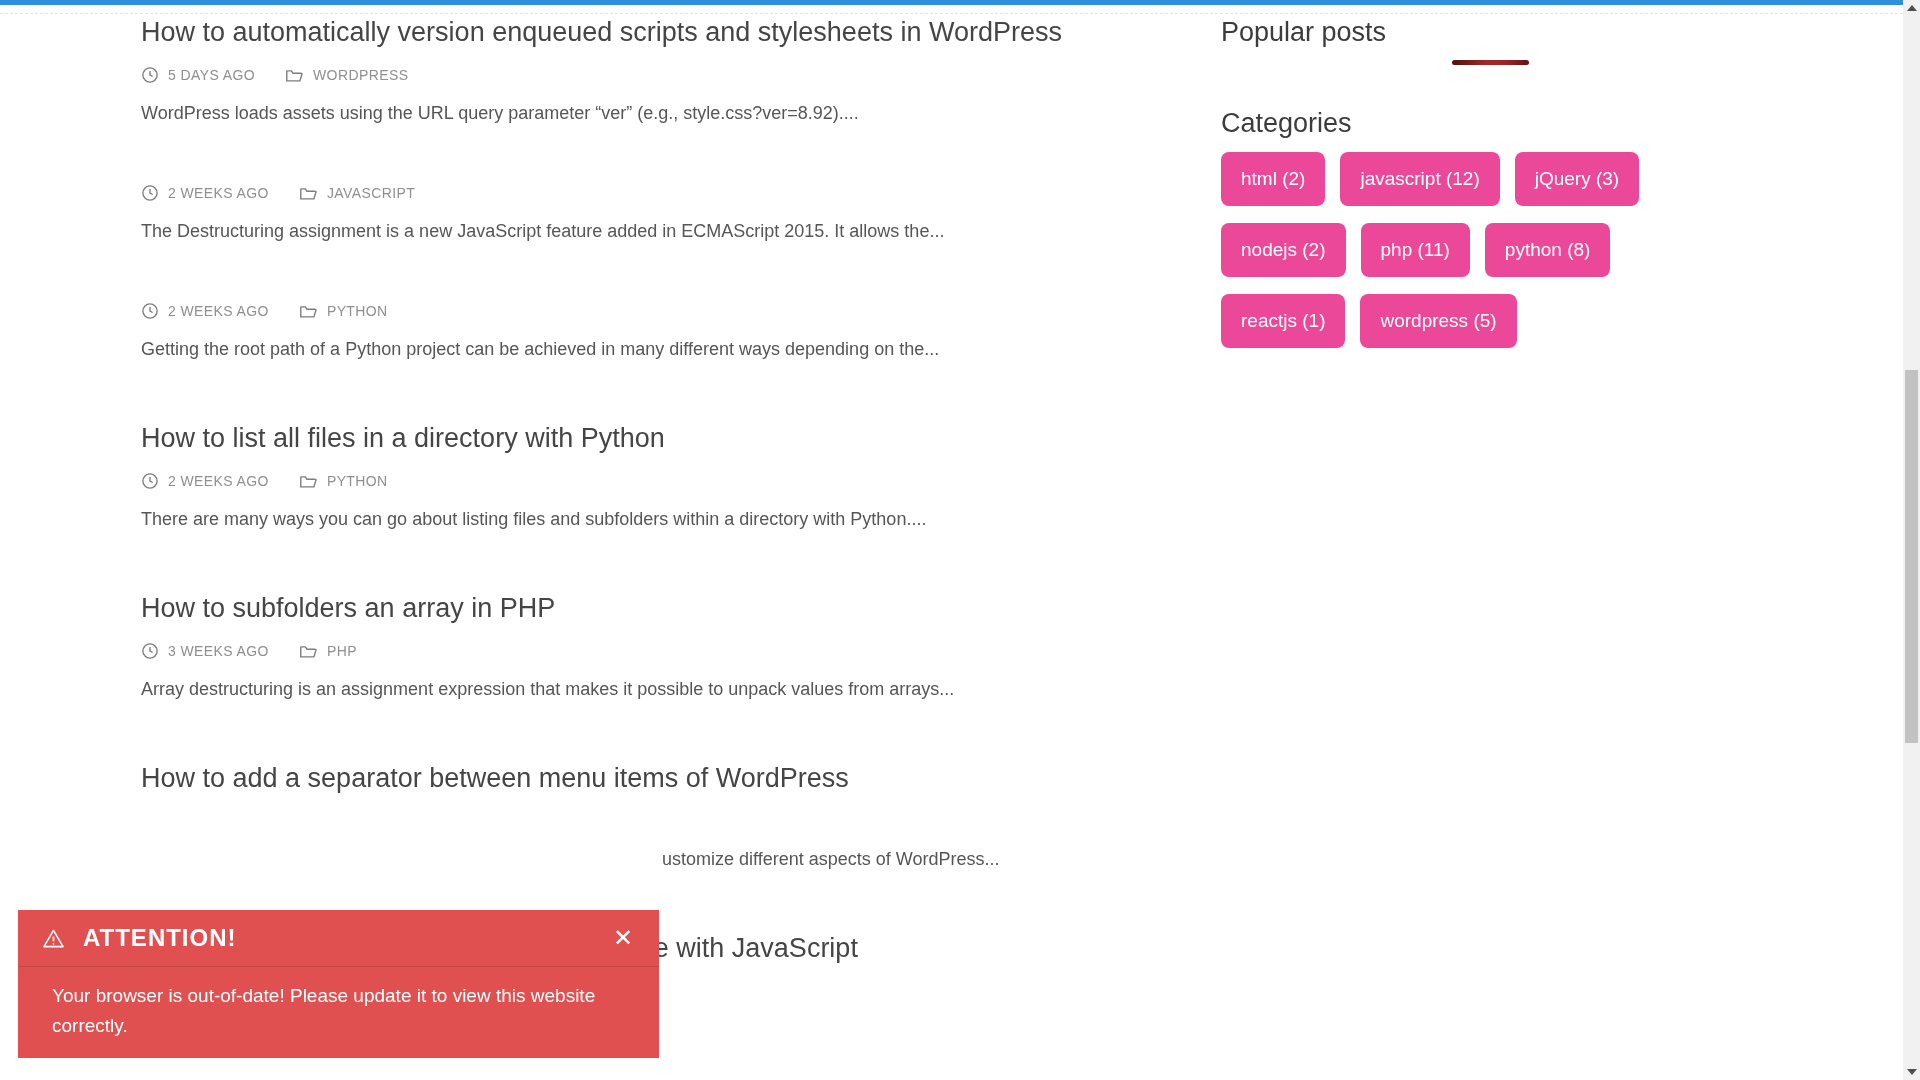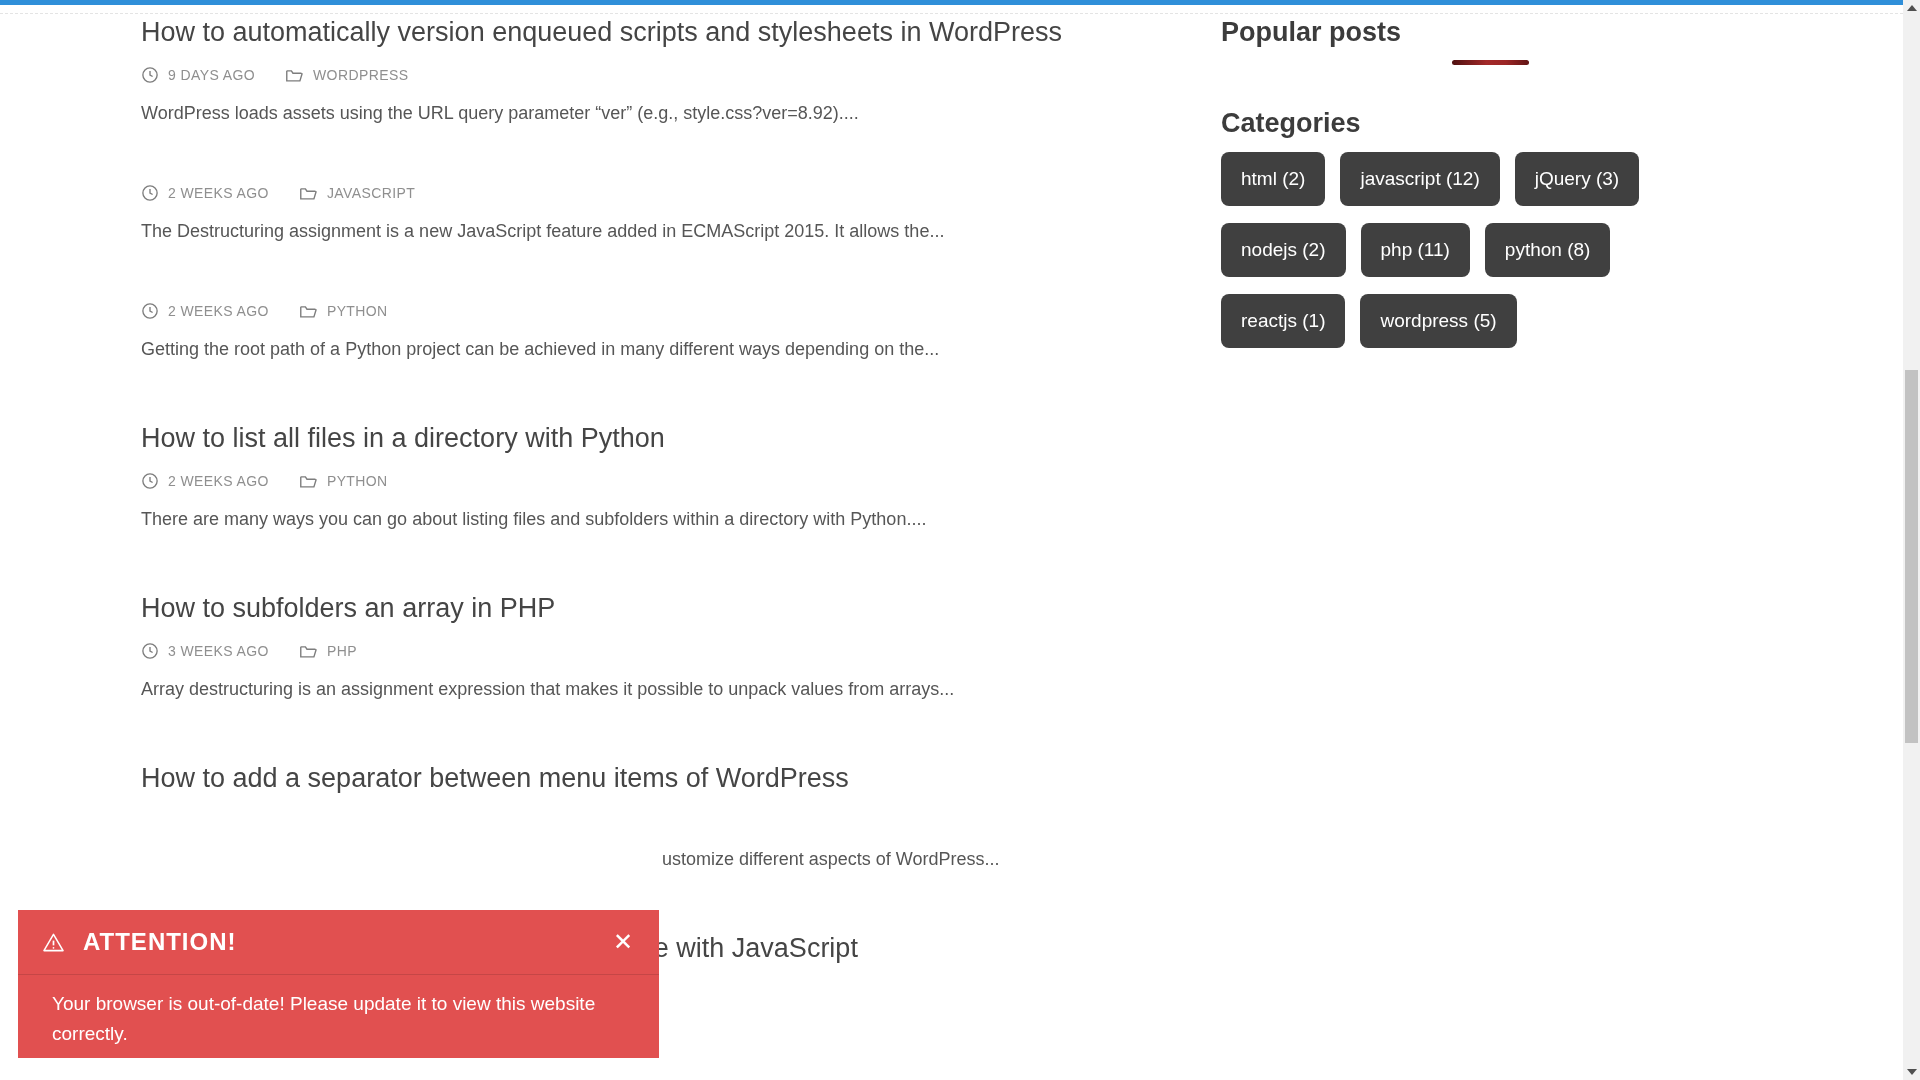--- a/index.html
+++ b/index.html
@@ -17,32 +17,32 @@
   .post-title { font-size:27px; line-height:38px; font-weight:400; color:#454545; cursor:pointer; }
   .post-meta { display:flex; align-items:center; margin-top:14px; height:20px;
                font-size:14px; letter-spacing:.4px; color:#8f8f8f; }
   .post-meta.meta-empty > * { visibility:hidden; }
   .post-meta .icon { display:inline-flex; margin-right:9px; }
   .post-meta .meta-label { margin-right:30px; }
   .post-excerpt { margin-top:16px; font-size:18px; line-height:24px; color:#565656; }
 
   
   .sidebar { position:absolute; left:1221px; top:13px; width:440px; }
-  .side-heading { font-size:27px; line-height:38px; font-weight:700; color:#3c3c3c; }
+  .side-heading { font-size:27px; line-height:38px; font-weight:400; color:#3c3c3c; }
   .red-divider { margin-top:9px; margin-left:231px; width:77px; height:5px; border-radius:3px;
                  background:linear-gradient(90deg,#4f1010 0%,#a32929 45%,#9c2626 70%,#601414 100%); }
   .cat-heading { margin-top:39px; }
   .tags { display:flex; flex-wrap:wrap; gap:17px 15px; margin-top:10px; }
-  .tag { background:#404040; color:#fff; font-size:19px; line-height:24px; padding:15px 20px;
+  .tag { background:#ec4899; color:#fff; font-size:19px; line-height:24px; padding:15px 20px;
          border-radius:8px; cursor:pointer; white-space:nowrap; }
 
   
   .alert { position:absolute; left:18px; top:910px; width:641px; height:148px;
            background:#e15050; color:#fff; z-index:20; }
-  .alert-header { display:flex; align-items:center; height:65px; padding:0 26px 0 24px;
+  .alert-header { display:flex; align-items:center; height:57px; padding:0 26px 0 24px;
                   border-bottom:1px solid rgba(0,0,0,.12); }
   .alert-title { margin-left:18px; font-size:24px; font-weight:700; letter-spacing:1px; }
   .alert-close { margin-left:auto; font-size:24px; line-height:1; cursor:pointer; font-weight:400; }
   .alert-body { padding:14px 40px 0 34px; font-size:19px; line-height:30px; }
 
   
   .scrollbar { position:absolute; right:0; top:0; width:17px; height:1080px; background:#f1f1f1; z-index:30; }
   .sb-arrow { position:absolute; left:0; width:17px; height:16px; display:flex; align-items:center; justify-content:center; cursor:pointer; }
   .sb-arrow.up { top:0; } .sb-arrow.down { bottom:0; }
   .tri-up { width:0; height:0; border-left:5px solid transparent; border-right:5px solid transparent; border-bottom:6px solid #505050; }
@@ -58,21 +58,21 @@
 <div class="main-col">
   <div class="post">
     <h2 class="post-title">How to automatically version enqueued scripts and stylesheets in WordPress</h2>
     <div class="post-meta">
       <span class="icon">
         <svg width="18" height="18" viewBox="0 0 24 24" fill="none" stroke="#7d7d7d" stroke-width="1.8">
           <circle cx="12" cy="12" r="9.5"></circle>
           <path d="M12 6.5 V12 L15.5 14"></path>
         </svg>
       </span>
-      <span class="meta-label">9 DAYS AGO</span>
+      <span class="meta-label">5 DAYS AGO</span>
       <span class="icon">
         <svg width="19" height="17" viewBox="0 0 24 22" fill="none" stroke="#7d7d7d" stroke-width="1.8">
           <path d="M2 5 h6 l2 3 h11 M2 5 v13 h17 l3 -10"></path>
         </svg>
       </span>
       <span class="meta-label">WORDPRESS</span>
     </div>
     <p class="post-excerpt">WordPress loads assets using the URL query parameter “ver” (e.g., style.css?ver=8.92)....</p>
   </div>
 

